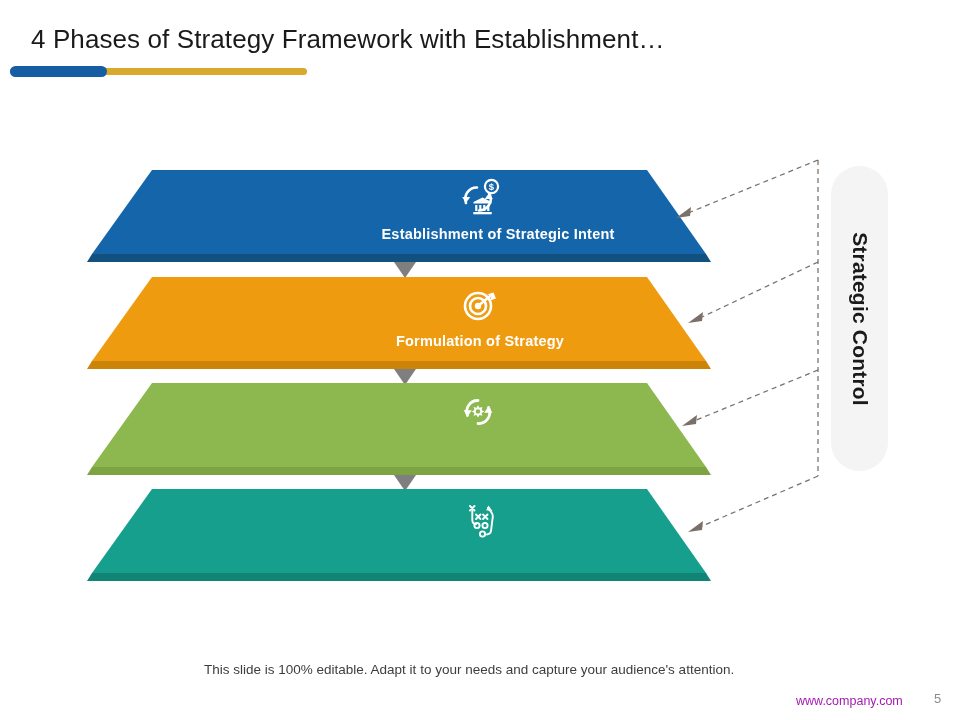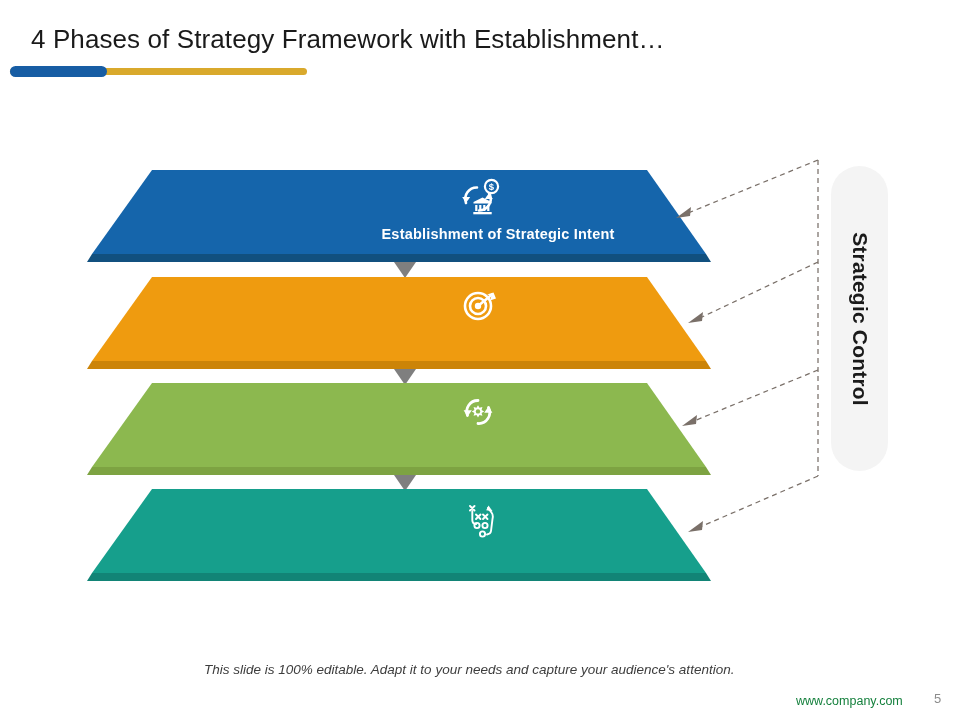--- a/index.html
+++ b/index.html
@@ -131,30 +131,29 @@
     height: 720px;
     pointer-events: none;
   }
 
   
   #footer-note {
     position: absolute;
     left: 204px;
     top: 662px;
     font-size: 13.5px;
-    font-style: italic;
     color: #3d3d3d;
     white-space: nowrap;
   }
   #footer-url {
     position: absolute;
     left: 796px;
     top: 694px;
     font-size: 12.5px;
-    color: #15803d;
+    color: #a21caf;
     white-space: nowrap;
   }
   #footer-page {
     position: absolute;
     left: 934px;
     top: 691px;
     font-size: 13px;
     color: #8c8c8c;
   }
 </style>
@@ -205,20 +204,21 @@
       <svg width="46" height="42" viewBox="0 0 46 42">
         <g fill="none" stroke="#ffffff">
           <circle cx="21" cy="21" r="13" stroke-width="2.6"></circle>
           <circle cx="21" cy="21" r="8" stroke-width="2.6"></circle>
         </g>
         <circle cx="21" cy="21" r="3.2" fill="#ffffff"></circle>
         <path d="M21 21 L35 9.5" stroke="#ffffff" stroke-width="2.6" stroke-linecap="round" fill="none"></path>
         <polygon points="36.5,7.5 39,13.5 33,15.5 34.5,10.5 30,9.5" fill="#ffffff"></polygon>
       </svg>
     </div>
+    <div class="band-label" style="top:56px;">Formulation of Strategy</div>
   </div>
   <div class="step-arrow" style="top:369px;"></div>
 
   <div class="band" style="top:383px;height:99px;">
     <svg class="band-shape" height="99" viewBox="0 0 960 99">
       <polygon points="152,0 647,0 706,84 92,84" fill="#8cb84f"></polygon>
       <polygon points="92,84 706,84 711,92 87,92" fill="#7da342"></polygon>
     </svg>
     <div class="band-icon" style="top:8px;">
       <svg width="46" height="42" viewBox="0 0 46 42">

